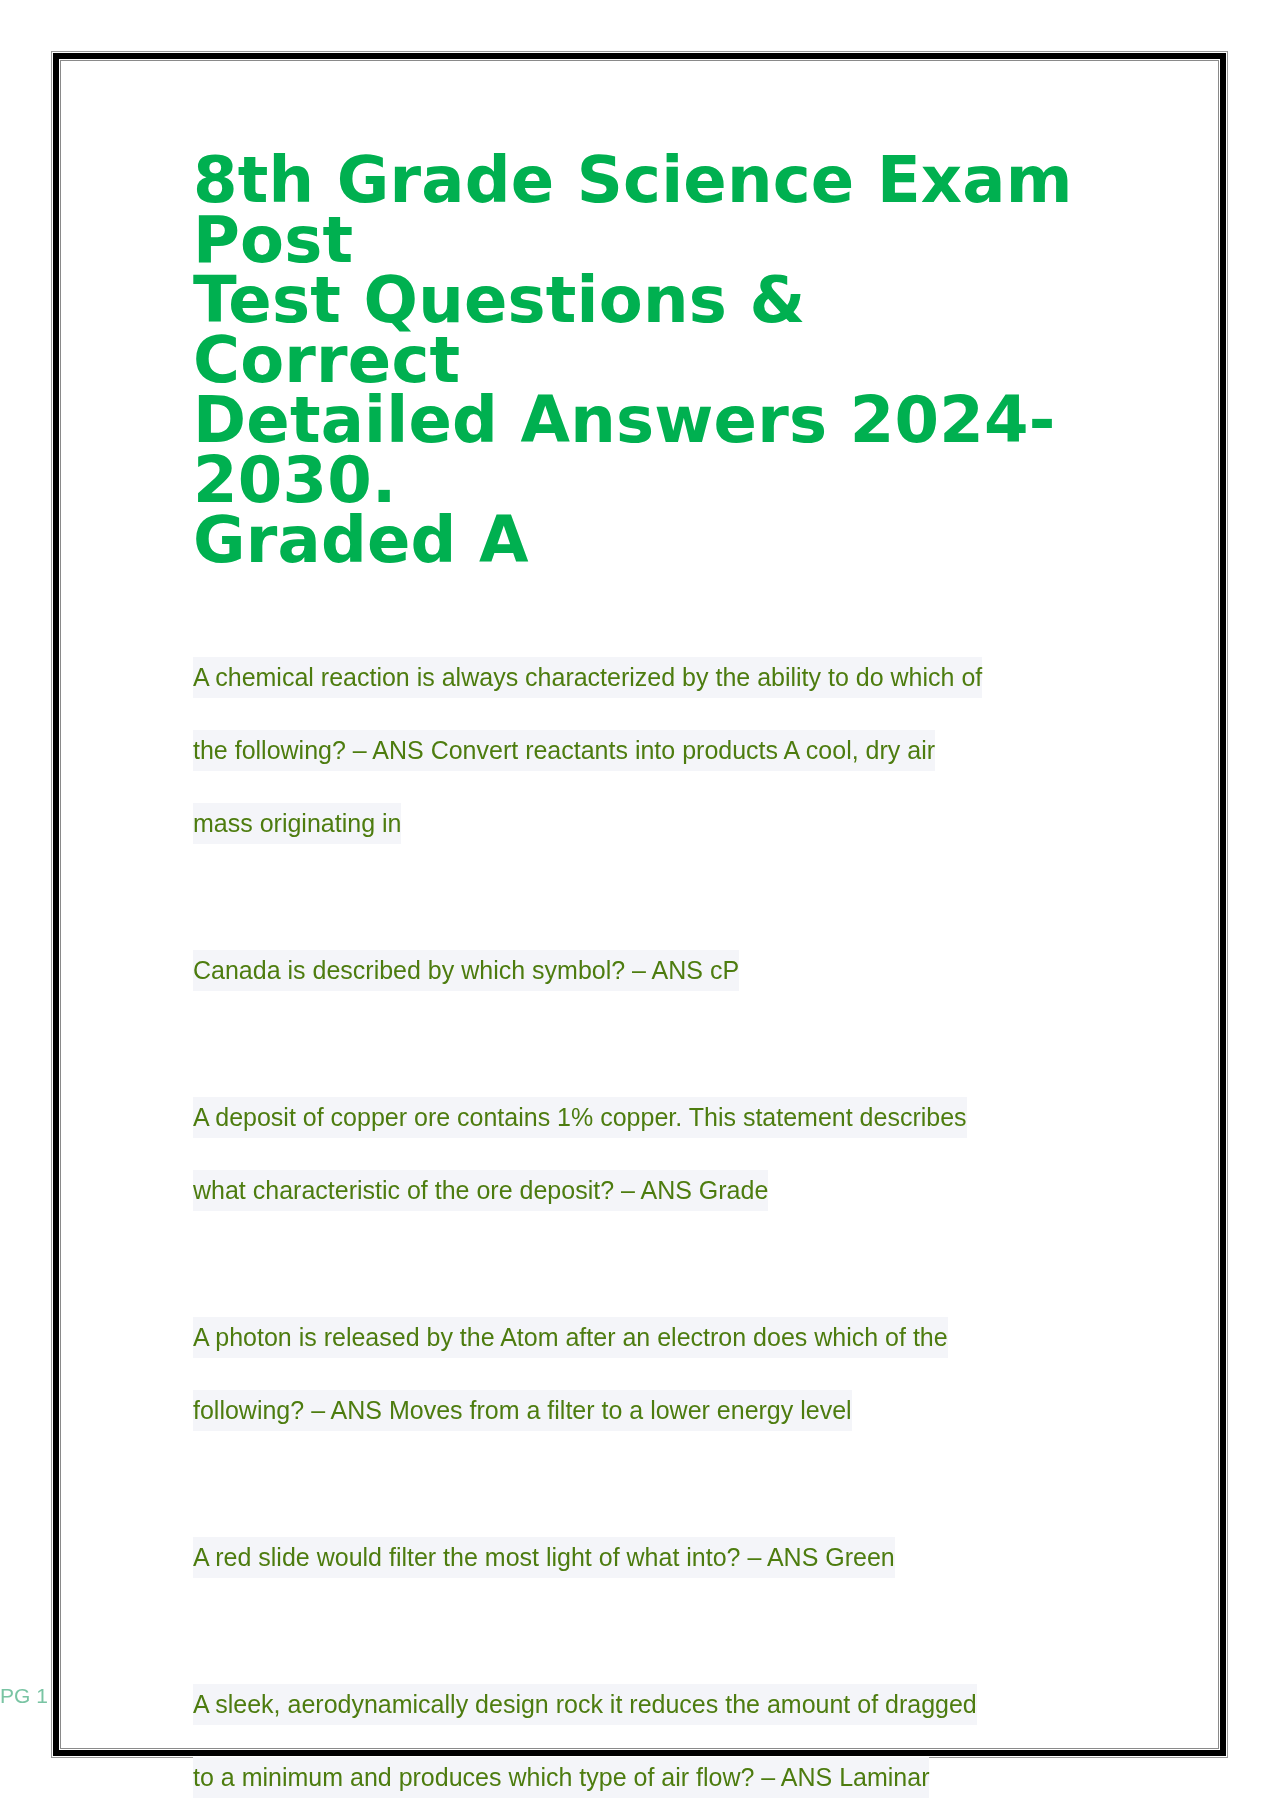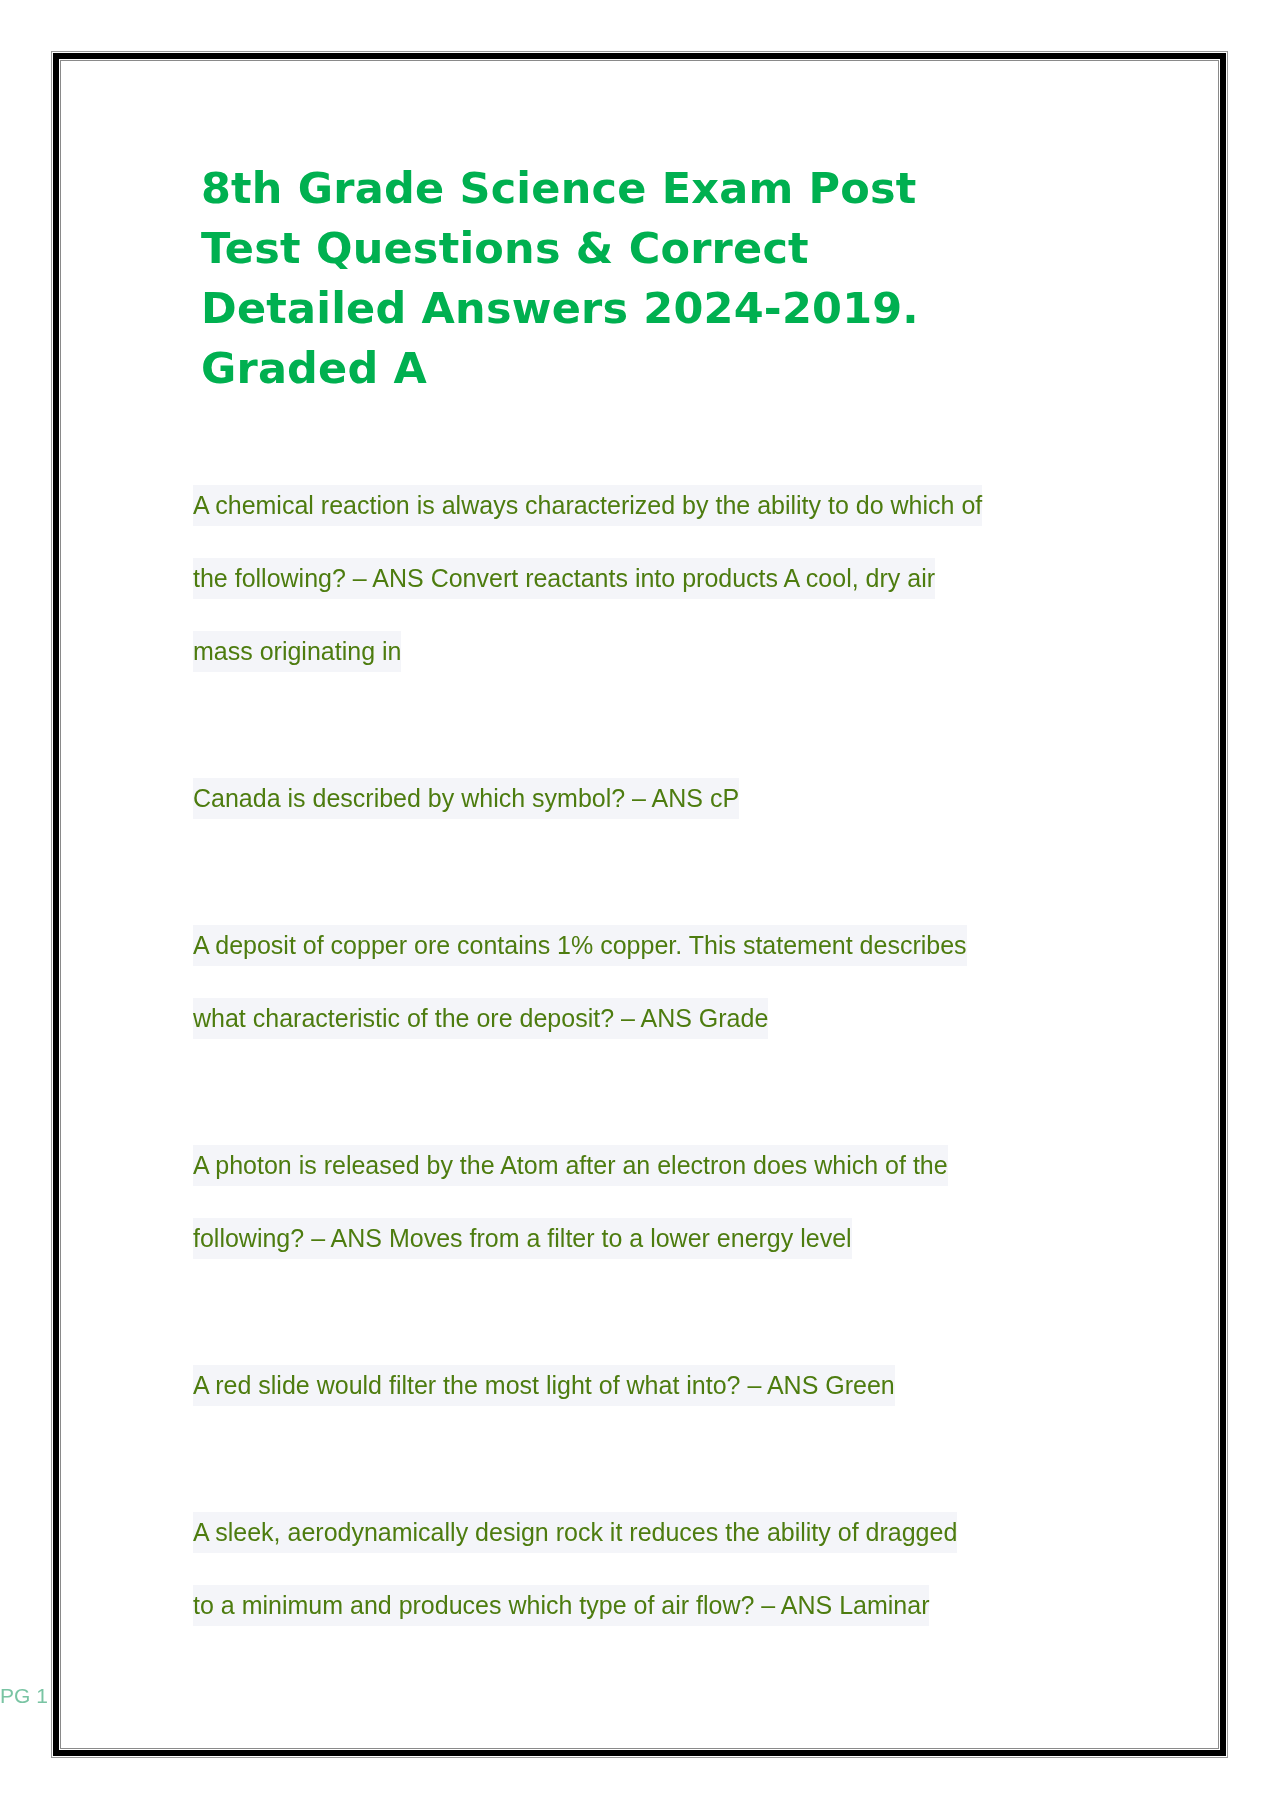--- a/index.html
+++ b/index.html
@@ -40,24 +40,24 @@
       box-sizing: border-box;
       border: 1px solid #8a8a8a;
     }
     .content {
       position: absolute;
       left: 193px;
       top: 150px;
       width: 900px;
     }
     .doc-title {
-      margin: 8px;
+      margin: 0;
       font-family: "DejaVu Sans", sans-serif;
       font-weight: bold;
-      font-size: 43px;
+      font-size: 64px;
       line-height: 60px;
       color: #00b050;
       letter-spacing: 0.2px;
     }
     .qa-list {
       margin-top: 71px;
     }
     .qa-item {
       font-family: "Liberation Sans", sans-serif;
       font-size: 25px;
@@ -92,21 +92,21 @@
 <body>
 
 <div class="page-frame-outer"></div>
 <div class="page-frame-black"></div>
 <div class="page-frame-inner"></div>
 
 <div class="content">
   <h1 class="doc-title">
     <span>8th Grade Science Exam Post</span><br>
     <span>Test Questions &amp; Correct</span><br>
-    <span>Detailed Answers 2024-2019.</span><br>
+    <span>Detailed Answers 2024-2030.</span><br>
     <span>Graded A</span>
   </h1>
 
   <div class="qa-list">
     <div class="qa-item">
       <div class="qa-line"><span>A chemical reaction is always characterized by the ability to do which of</span></div>
       <div class="qa-line"><span>the following? – ANS Convert reactants into products A cool, dry air</span></div>
       <div class="qa-line"><span>mass originating in</span></div>
     </div>
 
@@ -122,19 +122,19 @@
     <div class="qa-item">
       <div class="qa-line"><span>A photon is released by the Atom after an electron does which of the</span></div>
       <div class="qa-line"><span>following? – ANS Moves from a filter to a lower energy level</span></div>
     </div>
 
     <div class="qa-item">
       <div class="qa-line"><span>A red slide would filter the most light of what into? – ANS Green</span></div>
     </div>
 
     <div class="qa-item">
-      <div class="qa-line"><span>A sleek, aerodynamically design rock it reduces the ability of dragged</span></div>
+      <div class="qa-line"><span>A sleek, aerodynamically design rock it reduces the amount of dragged</span></div>
       <div class="qa-line"><span>to a minimum and produces which type of air flow? – ANS Laminar</span></div>
     </div>
   </div>
 </div>
 
 <div class="footer">PG 1</div>
 
 </body></html>

